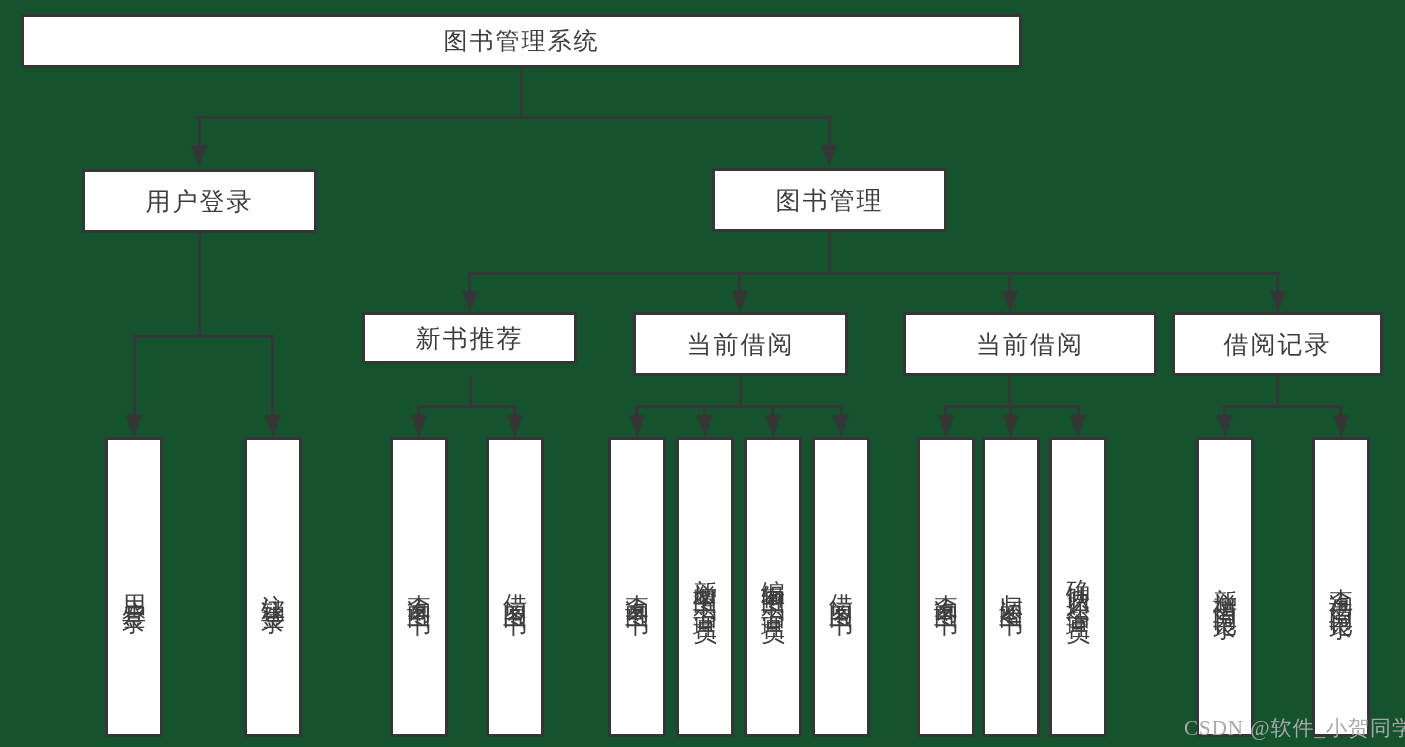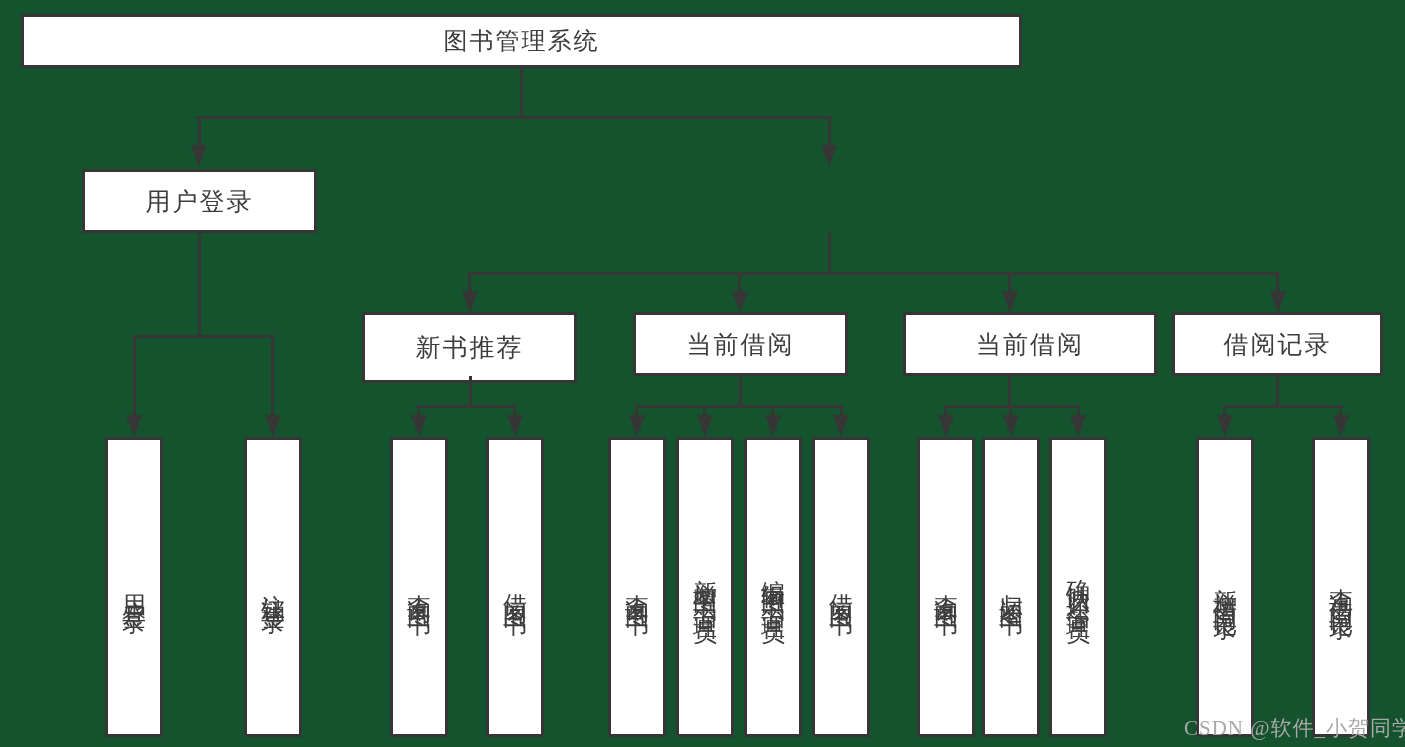--- a/index.html
+++ b/index.html
@@ -36,22 +36,25 @@
 
 <div class="canvas">
 
   <div class="box root" style="left:21px;top:14px;width:1001px;height:54px;">
     <span class="hlabel">图书管理系统</span>
   </div>
 
   <div class="box" style="left:82px;top:169px;width:235px;height:64px;">
     <span class="hlabel">用户登录</span>
   </div>
+  <div class="box" style="left:712px;top:168px;width:235px;height:64px;">
+    <span class="hlabel">图书管理</span>
+  </div>
 
-  <div class="box" style="left:362px;top:312px;width:215px;height:71px;">
+  <div class="box" style="left:362px;top:312px;width:215px;height:52px;">
     <span class="hlabel">新书推荐</span>
   </div>
   <div class="box" style="left:633px;top:312px;width:215px;height:64px;">
     <span class="hlabel">当前借阅</span>
   </div>
   <div class="box" style="left:903px;top:312px;width:254px;height:64px;">
     <span class="hlabel">当前借阅</span>
   </div>
   <div class="box" style="left:1172px;top:312px;width:211px;height:64px;text-align:right;">
     <span class="hlabel">借阅记录</span>

